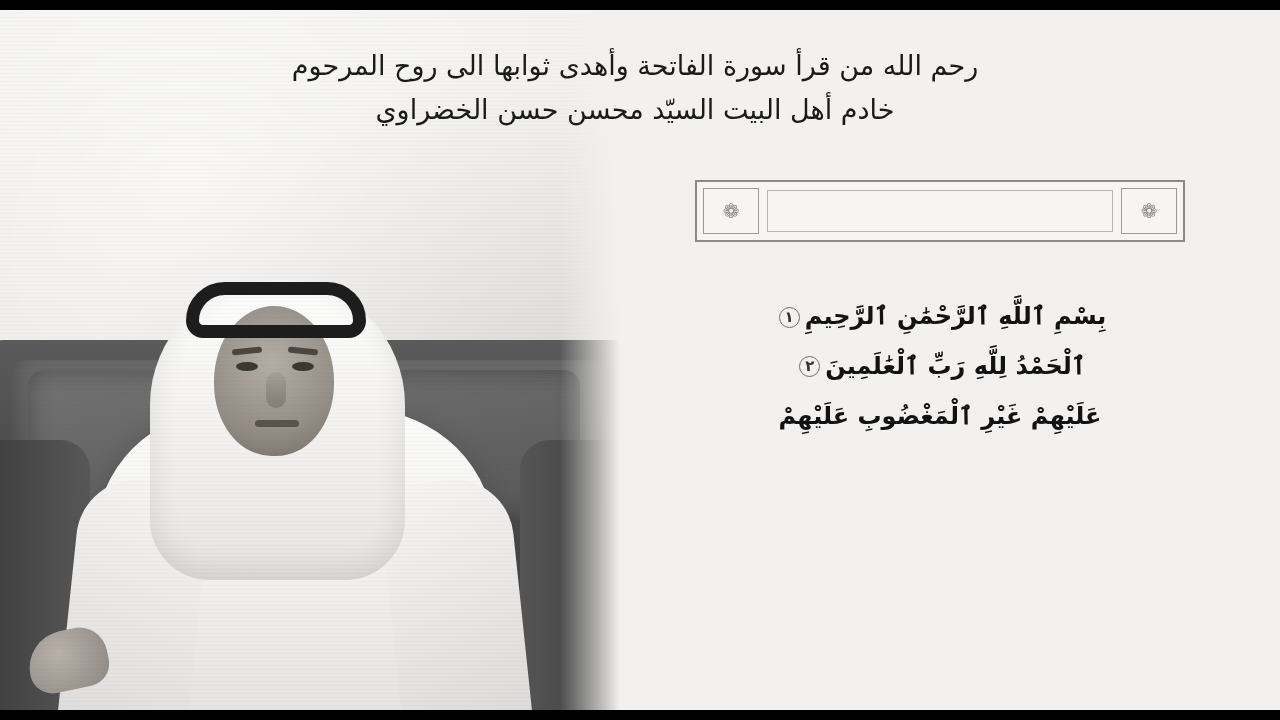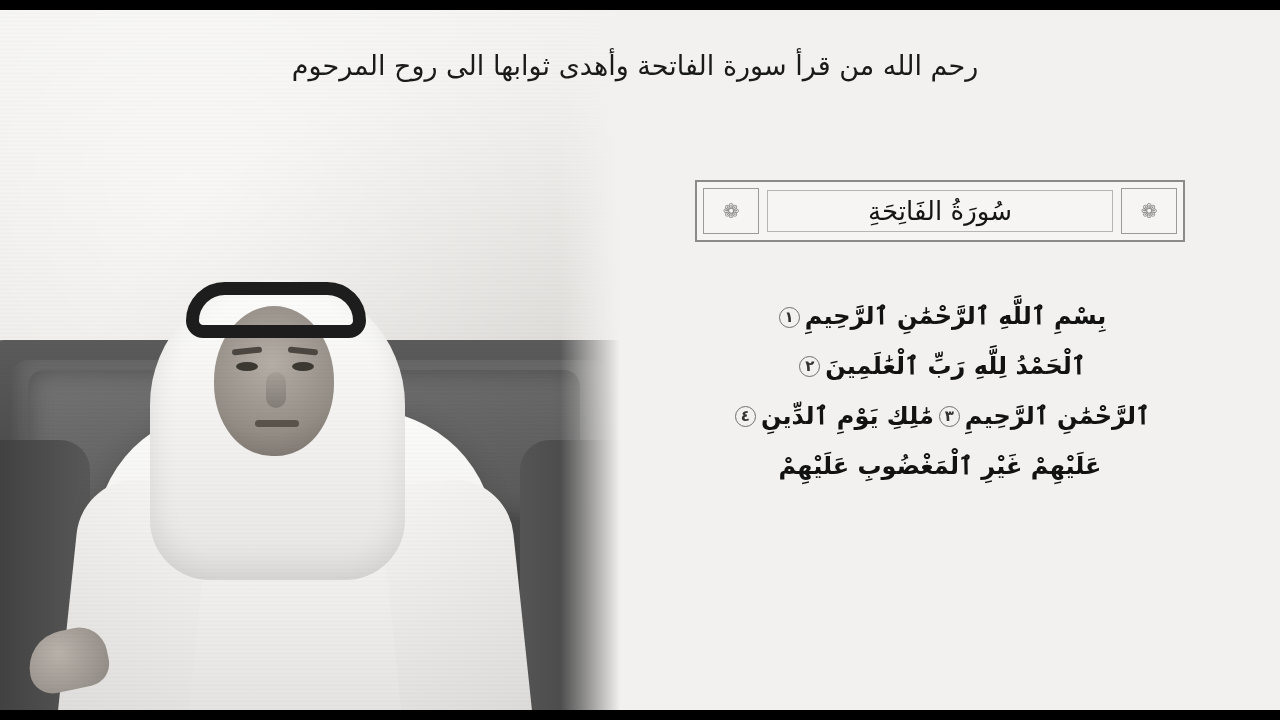--- a/index.html
+++ b/index.html
@@ -349,42 +349,39 @@
     <div class="eye-l"></div>
     <div class="eye-r"></div>
     <div class="nose"></div>
     <div class="mouth"></div>
     <div class="grain"></div>
     <div class="edge-fade"></div>
   </div>
 
   <div id="dedication">
     <span class="line">رحم الله من قرأ سورة الفاتحة وأهدى ثوابها الى روح المرحوم</span>
+    <span class="line">خادم أهل البيت السيّد محسن حسن الخضراوي</span>
   </div>
 
   <div id="surah-panel">
 
     <div id="surah-title-frame">
       <div class="inner-rule"></div>
       <div class="orn right">❁</div>
       <div class="orn left">❁</div>
-      <div id="surah-title-text">سُورَةُ الفَاتِحَةِ</div>
     </div>
 
     <div id="ayat">
       <span class="aline">
         <span>بِسْمِ ٱللَّهِ ٱلرَّحْمَٰنِ ٱلرَّحِيمِ</span><span class="ayah-num">١</span>
       </span>
       <span class="aline">
         <span>ٱلْحَمْدُ لِلَّهِ رَبِّ ٱلْعَٰلَمِينَ</span><span class="ayah-num">٢</span>
       </span>
       <span class="aline">
-        <span>ٱلرَّحْمَٰنِ ٱلرَّحِيمِ</span><span class="ayah-num">٣</span><span>مَٰلِكِ يَوْمِ ٱلدِّينِ</span><span class="ayah-num">٤</span>
-      </span>
-      <span class="aline">
         <span>عَلَيْهِمْ غَيْرِ ٱلْمَغْضُوبِ عَلَيْهِمْ</span>
       </span>
     </div>
 
   </div>
 
   <div class="letterbox bottom"></div>
 </div>
 
 </body></html>

